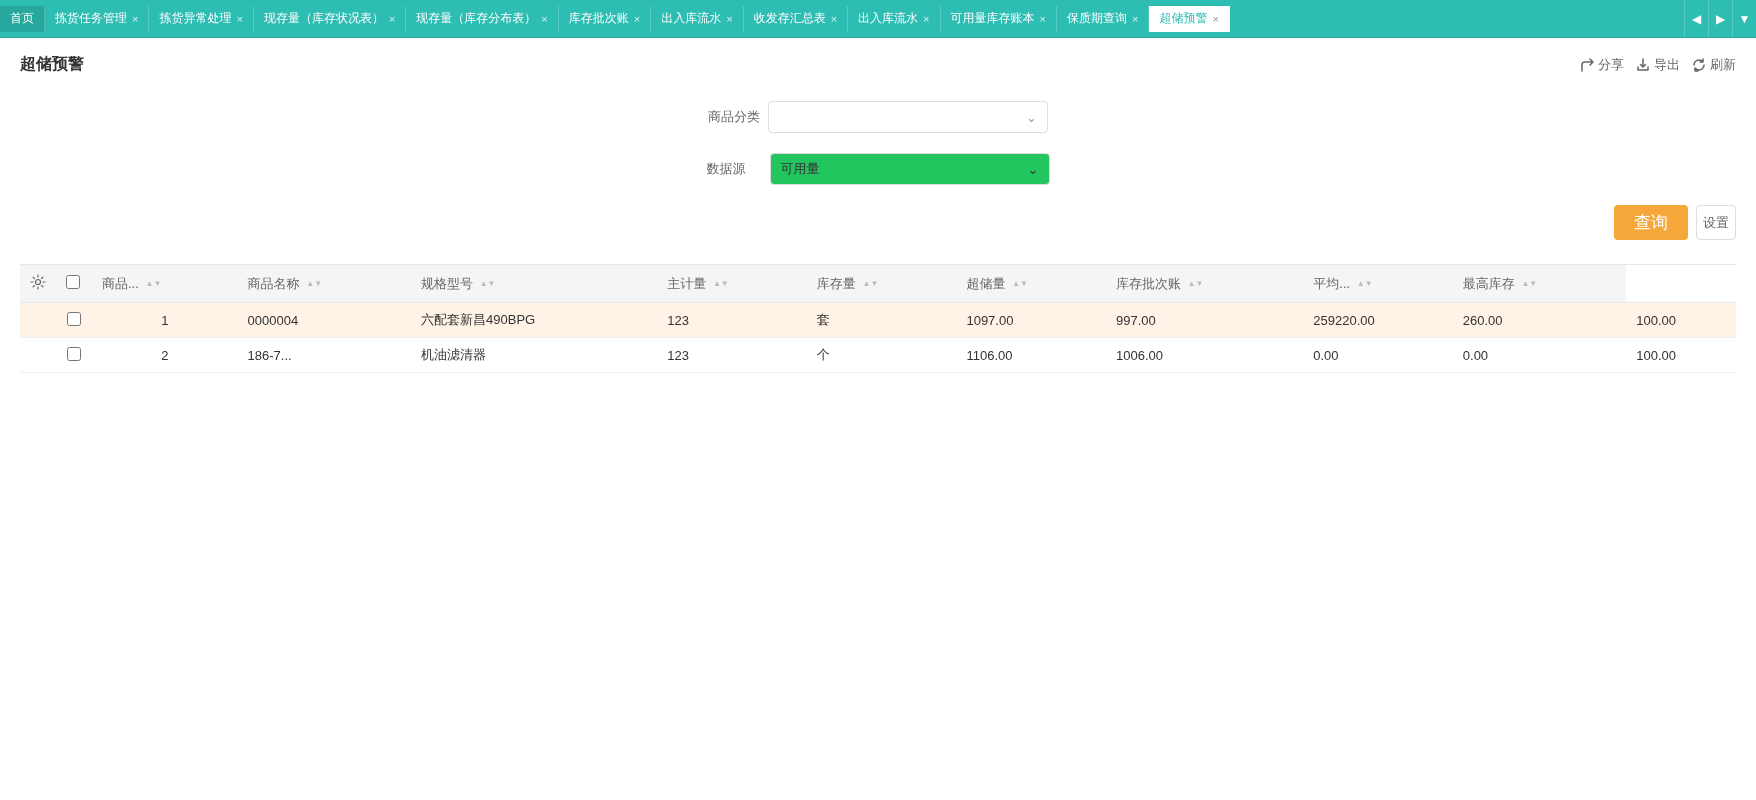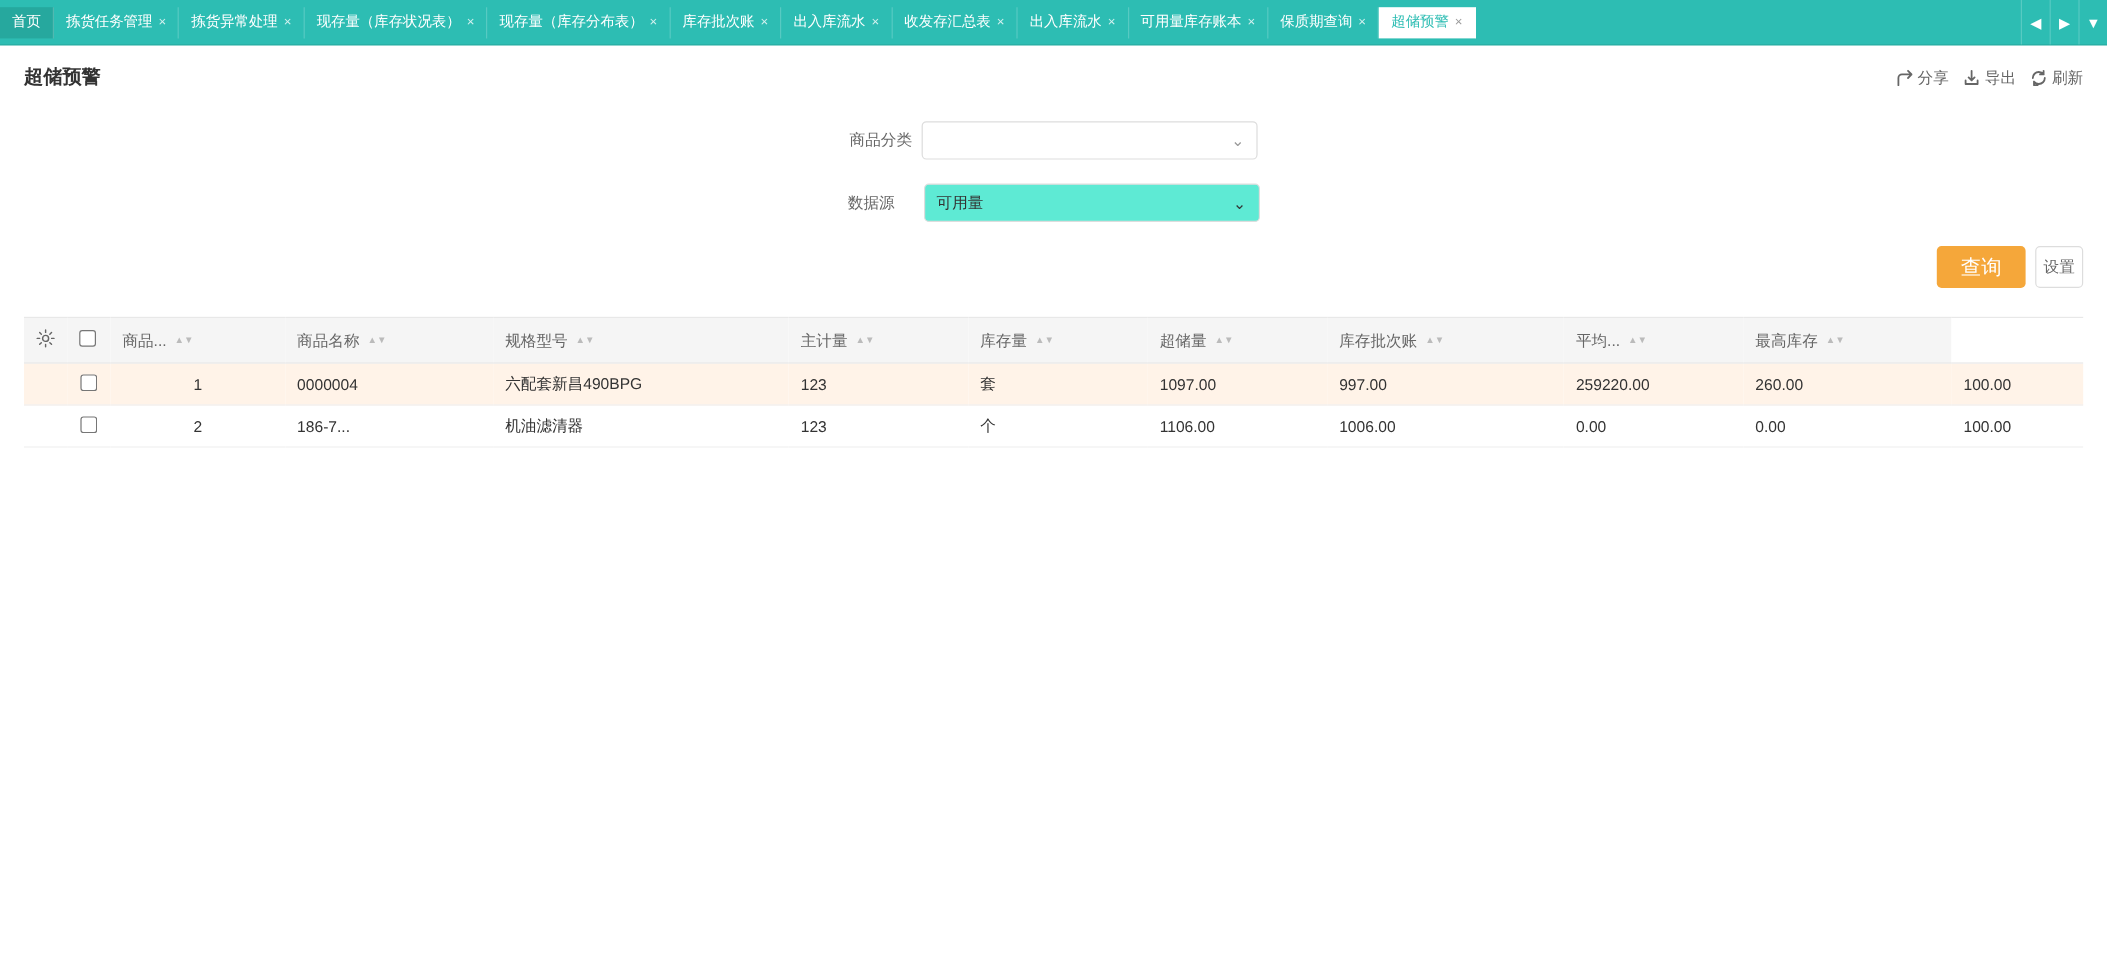--- a/index.html
+++ b/index.html
@@ -220,21 +220,21 @@
     .datasource-select {
       width: 280px;
       height: 32px;
       border: 1px solid #ddd;
       border-radius: 4px;
       display: flex;
       align-items: center;
       justify-content: space-between;
       padding: 0 10px;
       cursor: pointer;
-      background: #5eead4;
+      background: #22c55e;
       font-size: 13px;
       color: #333;
     }
   </style>
 </head>
 <body>
 
 <div class="top-nav">
   <div class="nav-tab home">
     <span>首页</span>

